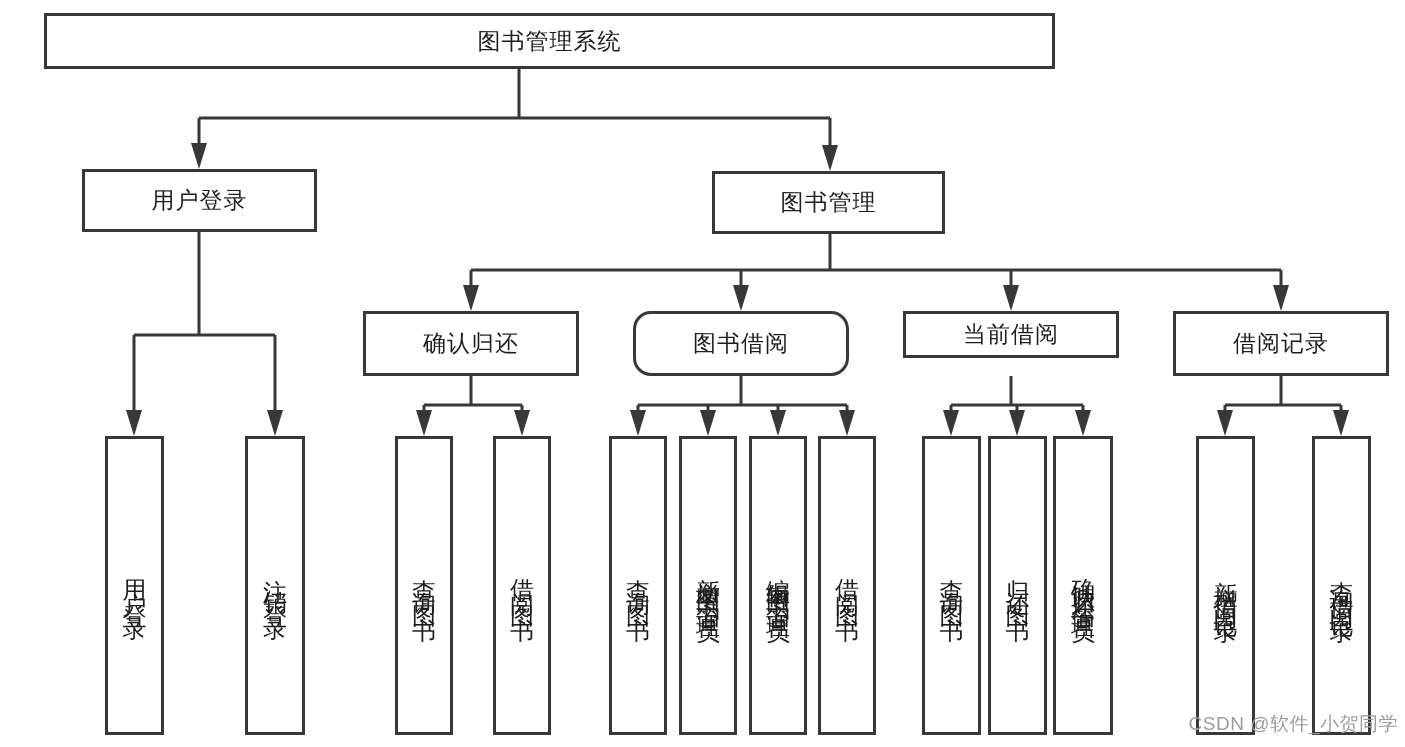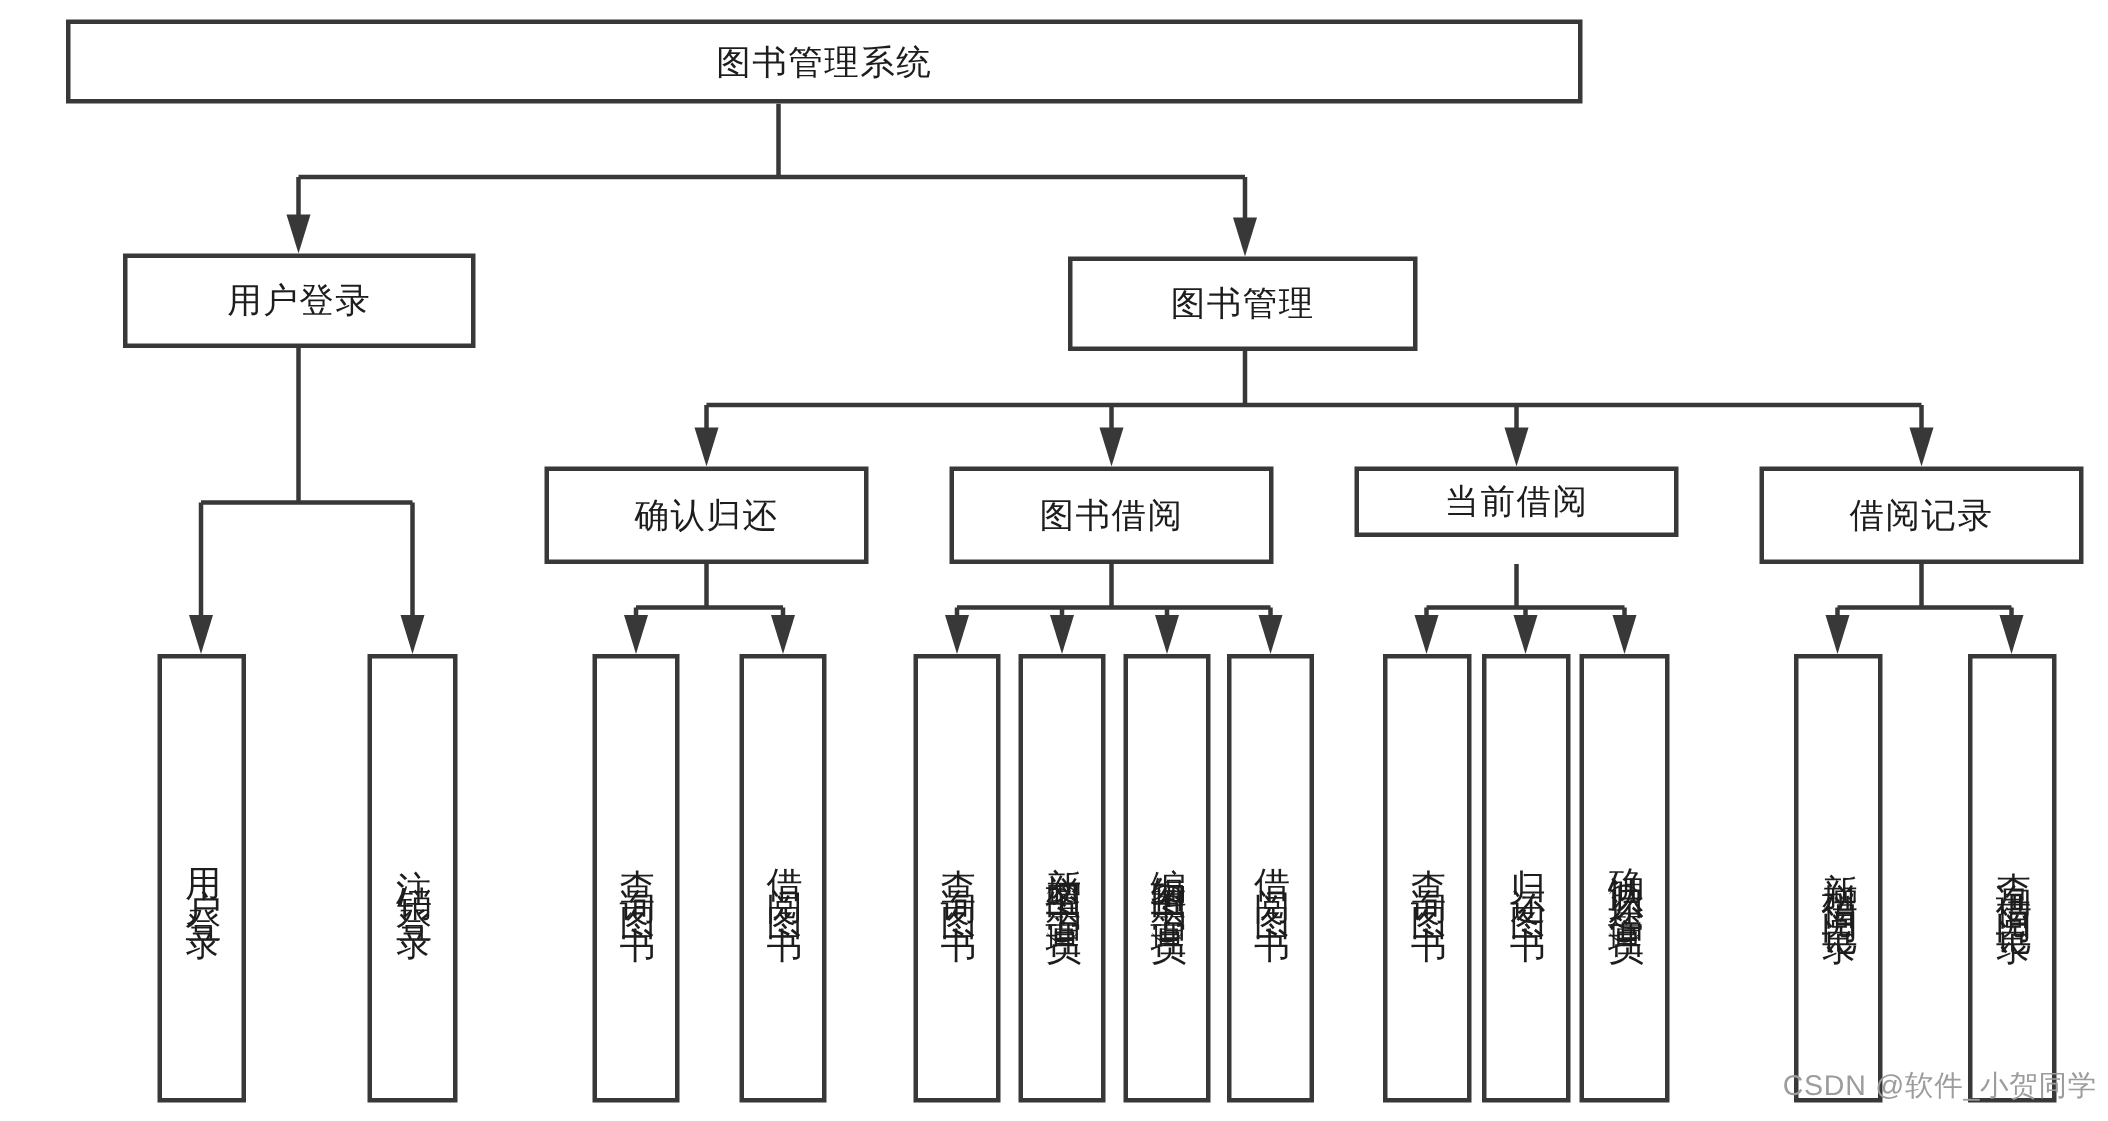--- a/index.html
+++ b/index.html
@@ -77,21 +77,21 @@
   <div class="node" style="left:82px;top:169px;width:235px;height:63px;">
     <span class="hlabel">用户登录</span>
   </div>
   <div class="node" style="left:712px;top:171px;width:233px;height:63px;">
     <span class="hlabel">图书管理</span>
   </div>
 
   <div class="node" style="left:363px;top:311px;width:216px;height:65px;">
     <span class="hlabel">确认归还</span>
   </div>
-  <div class="node" style="left:633px;top:311px;width:216px;height:65px;">
+  <div class="node" style="left:633px;top:311px;width:216px;height:65px;border-radius:18px;">
     <span class="hlabel">图书借阅</span>
   </div>
   <div class="node" style="left:903px;top:311px;width:216px;height:47px;">
     <span class="hlabel">当前借阅</span>
   </div>
   <div class="node" style="left:1173px;top:311px;width:216px;height:65px;">
     <span class="hlabel">借阅记录</span>
   </div>
 
   <div class="node vbox" style="left:105px;top:436px;width:59px;height:299px;">

